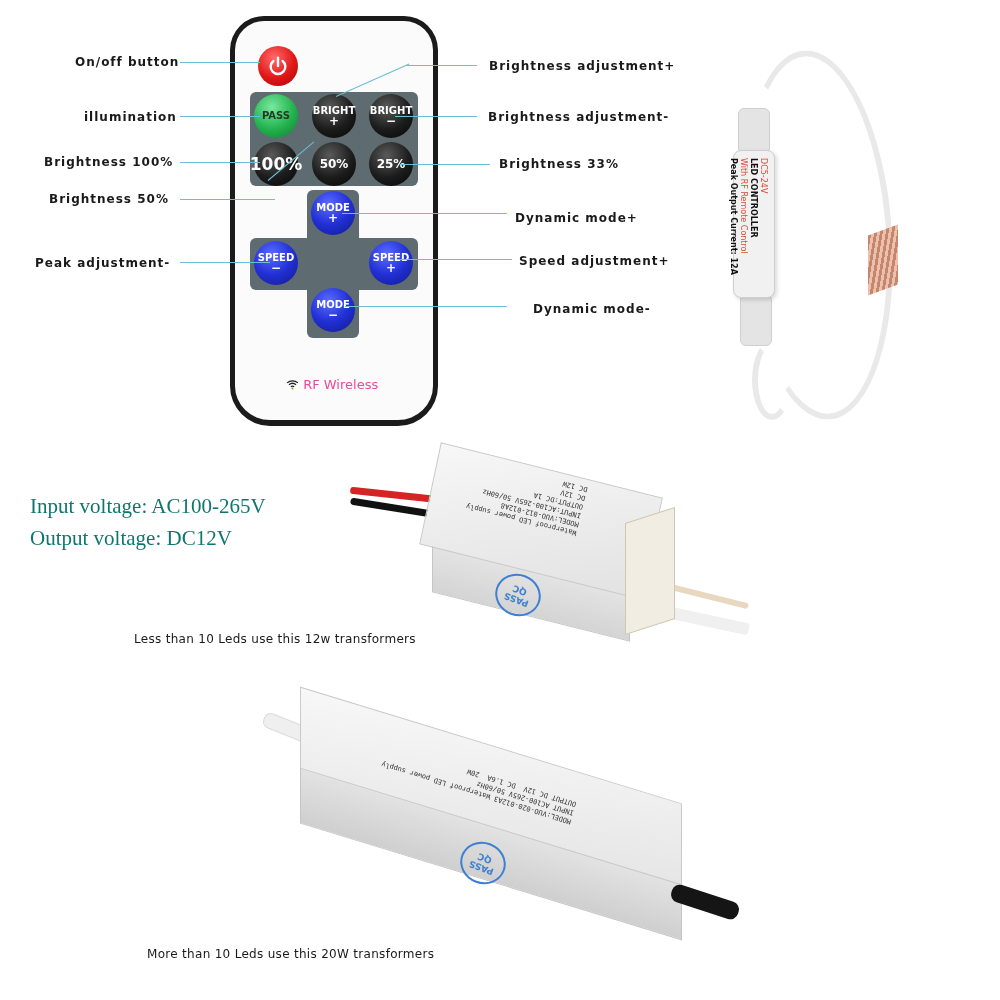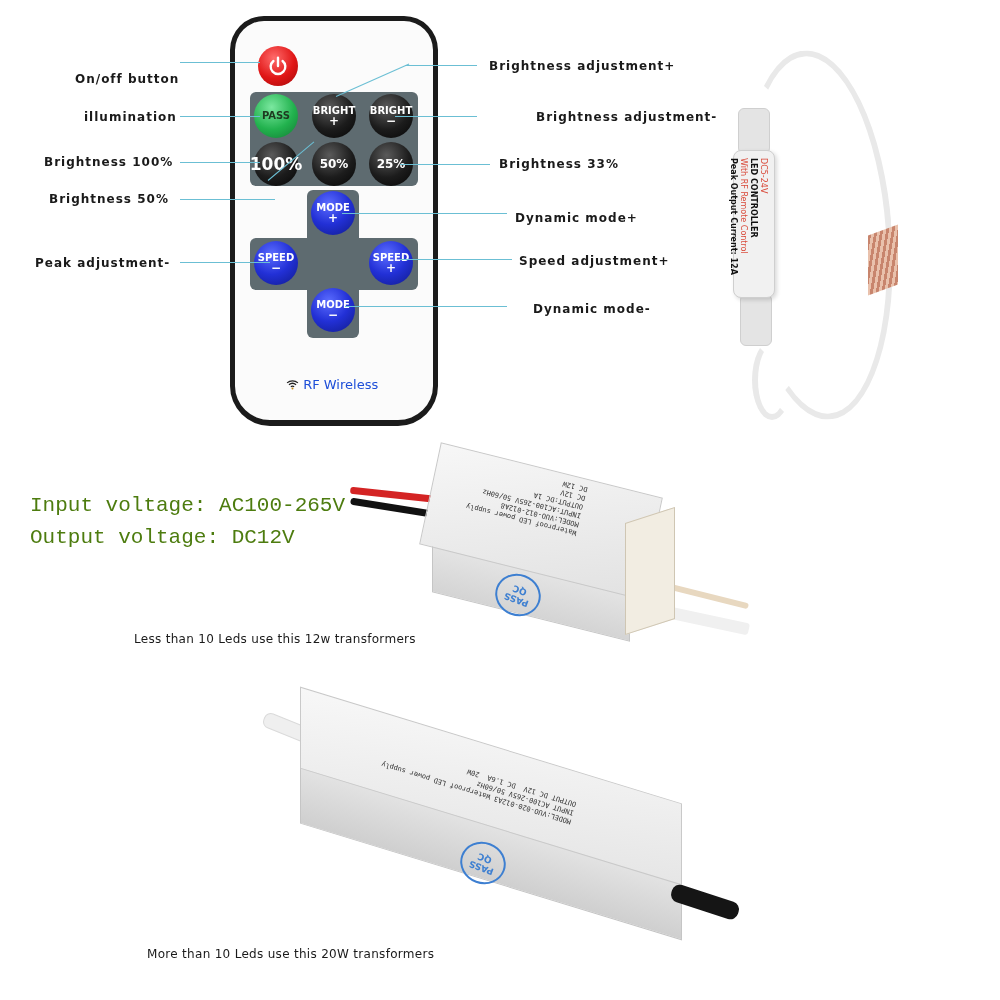--- a/index.html
+++ b/index.html
@@ -16,32 +16,32 @@
   .pad-cross-v { position:absolute; left:307px; top:190px; width:52px; height:148px; background:#5e6b70; border-radius:6px; }
   .pad-cross-h { position:absolute; left:250px; top:238px; width:168px; height:52px; background:#5e6b70; border-radius:6px; }
 
   .rbtn { position:absolute; width:44px; height:44px; border-radius:50%; display:flex; flex-direction:column; align-items:center; justify-content:center; color:#fff; font-family:"DejaVu Sans", sans-serif; font-weight:bold; font-size:10px; line-height:10px; text-align:center; box-sizing:border-box; }
   .rbtn .sub { font-size:12px; line-height:10px; }
   .black { background:radial-gradient(circle at 40% 30%, #5a5a5a 0%, #1c1c1c 55%, #050505 100%); }
   .blue { background:radial-gradient(circle at 40% 30%, #5b6cff 0%, #2230d6 50%, #101a8a 100%); }
   .green { background:radial-gradient(circle at 40% 30%, #7be8a0 0%, #22b24e 55%, #137a33 100%); color:#1e3a20; font-size:10px; }
   .red { background:radial-gradient(circle at 40% 30%, #ff6b6b 0%, #e01616 55%, #a10a0a 100%); width:40px; height:40px; }
 
-  .rf-label { position:absolute; left:286px; top:377px; font-family:"DejaVu Sans", sans-serif; font-size:13px; color:#1d4ed8; }
+  .rf-label { position:absolute; left:286px; top:377px; font-family:"DejaVu Sans", sans-serif; font-size:13px; color:#ec4899; }
 
   
   .cable { position:absolute; border:6px solid #e9e9e9; border-radius:50%; box-sizing:border-box; }
   .controller-body { position:absolute; left:733px; top:150px; width:40px; height:146px; background:#f1f1f1; border:1px solid #cfcfcf; border-radius:8px; box-shadow:2px 2px 4px rgba(0,0,0,0.15); }
   .controller-text { position:absolute; left:738px; top:158px; width:30px; height:130px; writing-mode:vertical-rl; font-family:"DejaVu Sans", sans-serif; font-size:8px; line-height:10px; color:#111; font-weight:bold; }
   .controller-text .red-t { color:#d94a3a; font-weight:normal; }
   .connector { position:absolute; background:#e4e4e4; border:1px solid #cfcfcf; border-radius:6px; }
   .wires { position:absolute; left:868px; top:230px; width:30px; height:60px; background:repeating-linear-gradient(100deg,#c8856d 0 3px,#e9c1ac 3px 6px); transform:skewY(-20deg); }
 
   
-  .info-line { position:absolute; font-family:Liberation Mono, monospace; font-size:21px; color:#4d7c0f; white-space:nowrap; }
+  .info-line { position:absolute; font-family:Liberation Serif, serif; font-size:21px; color:#0f766e; white-space:nowrap; }
   .caption { position:absolute; font-family:"DejaVu Sans", sans-serif; font-size:12px; color:#1a1a1a; white-space:nowrap; letter-spacing:0.3px; }
 
   .t12-top { position:absolute; left:430px; top:470px; width:220px; height:100px; background:linear-gradient(160deg,#f7f7f7,#e2e2e2); transform:skew(-12deg,14deg); border:1px solid #c9c9c9; }
   .t12-front { position:absolute; left:432px; top:545px; width:196px; height:70px; background:linear-gradient(180deg,#ececec,#d4d4d4); transform:skewY(14deg); border:1px solid #c5c5c5; }
   .t12-end { position:absolute; left:625px; top:515px; width:48px; height:110px; background:#f2ede2; transform:skewY(-18deg); border:1px solid #cfc6b3; }
   .wire-red { position:absolute; left:350px; top:492px; width:100px; height:7px; background:#d42424; border-radius:3px; transform:rotate(6deg); }
   .wire-black { position:absolute; left:350px; top:505px; width:95px; height:7px; background:#111; border-radius:3px; transform:rotate(9deg); }
   .wire-tan1 { position:absolute; left:640px; top:590px; width:110px; height:6px; background:#e8d8c0; border-radius:3px; transform:rotate(14deg); }
   .wire-tan2 { position:absolute; left:640px; top:612px; width:110px; height:12px; background:#f0f0f0; border-radius:3px; transform:rotate(12deg); }
 
@@ -111,41 +111,41 @@
 <div class="rf-label">
   <svg width="13" height="11" viewBox="0 0 24 20" style="vertical-align:-1px;">
     <path d="M2 7a15 15 0 0 1 20 0" fill="none" stroke="#222" stroke-width="2.4"></path>
     <path d="M5.5 10.5a10 10 0 0 1 13 0" fill="none" stroke="#222" stroke-width="2.4"></path>
     <path d="M9 14a5 5 0 0 1 6 0" fill="none" stroke="#222" stroke-width="2.4"></path>
     <circle cx="12" cy="17.5" r="1.8" fill="#c58a1a"></circle>
   </svg>
   <span>RF Wireless</span>
 </div>
 
-<div class="callout" style="left:75px;top:72px;">On/off button</div>
+<div class="callout" style="left:75px;top:55px;">On/off button</div>
 <div class="lead" style="left:180px;top:62px;width:80px;"></div>
 
 <div class="callout" style="left:84px;top:110px;">illumination</div>
 <div class="lead" style="left:180px;top:116px;width:80px;"></div>
 
 <div class="callout" style="left:44px;top:155px;">Brightness 100%</div>
 <div class="lead" style="left:180px;top:162px;width:80px;"></div>
 
 <div class="callout" style="left:49px;top:192px;">Brightness 50%</div>
 <div class="lead" style="left:180px;top:199px;width:95px;"></div>
 <div class="lead" style="left:268px;top:180px;width:60px;transform:rotate(-40deg);transform-origin:left center;"></div>
 
 <div class="callout" style="left:35px;top:256px;">Peak adjustment-</div>
 <div class="lead" style="left:180px;top:262px;width:90px;"></div>
 
 <div class="callout" style="left:489px;top:59px;">Brightness adjustment+</div>
 <div class="lead" style="left:405px;top:65px;width:72px;"></div>
 <div class="lead" style="left:336px;top:96px;width:80px;transform:rotate(-24deg);transform-origin:left center;"></div>
 
-<div class="callout" style="left:488px;top:110px;margin-left:48px;">Brightness adjustment-</div>
+<div class="callout" style="left:488px;top:110px;">Brightness adjustment-</div>
 <div class="lead" style="left:395px;top:116px;width:82px;"></div>
 
 <div class="callout" style="left:499px;top:157px;">Brightness 33%</div>
 <div class="lead" style="left:400px;top:164px;width:90px;"></div>
 
 <div class="callout" style="left:515px;top:211px;">Dynamic mode+</div>
 <div class="lead" style="left:342px;top:213px;width:165px;"></div>
 
 <div class="callout" style="left:519px;top:254px;">Speed adjustment+</div>
 <div class="lead" style="left:400px;top:259px;width:112px;"></div>

